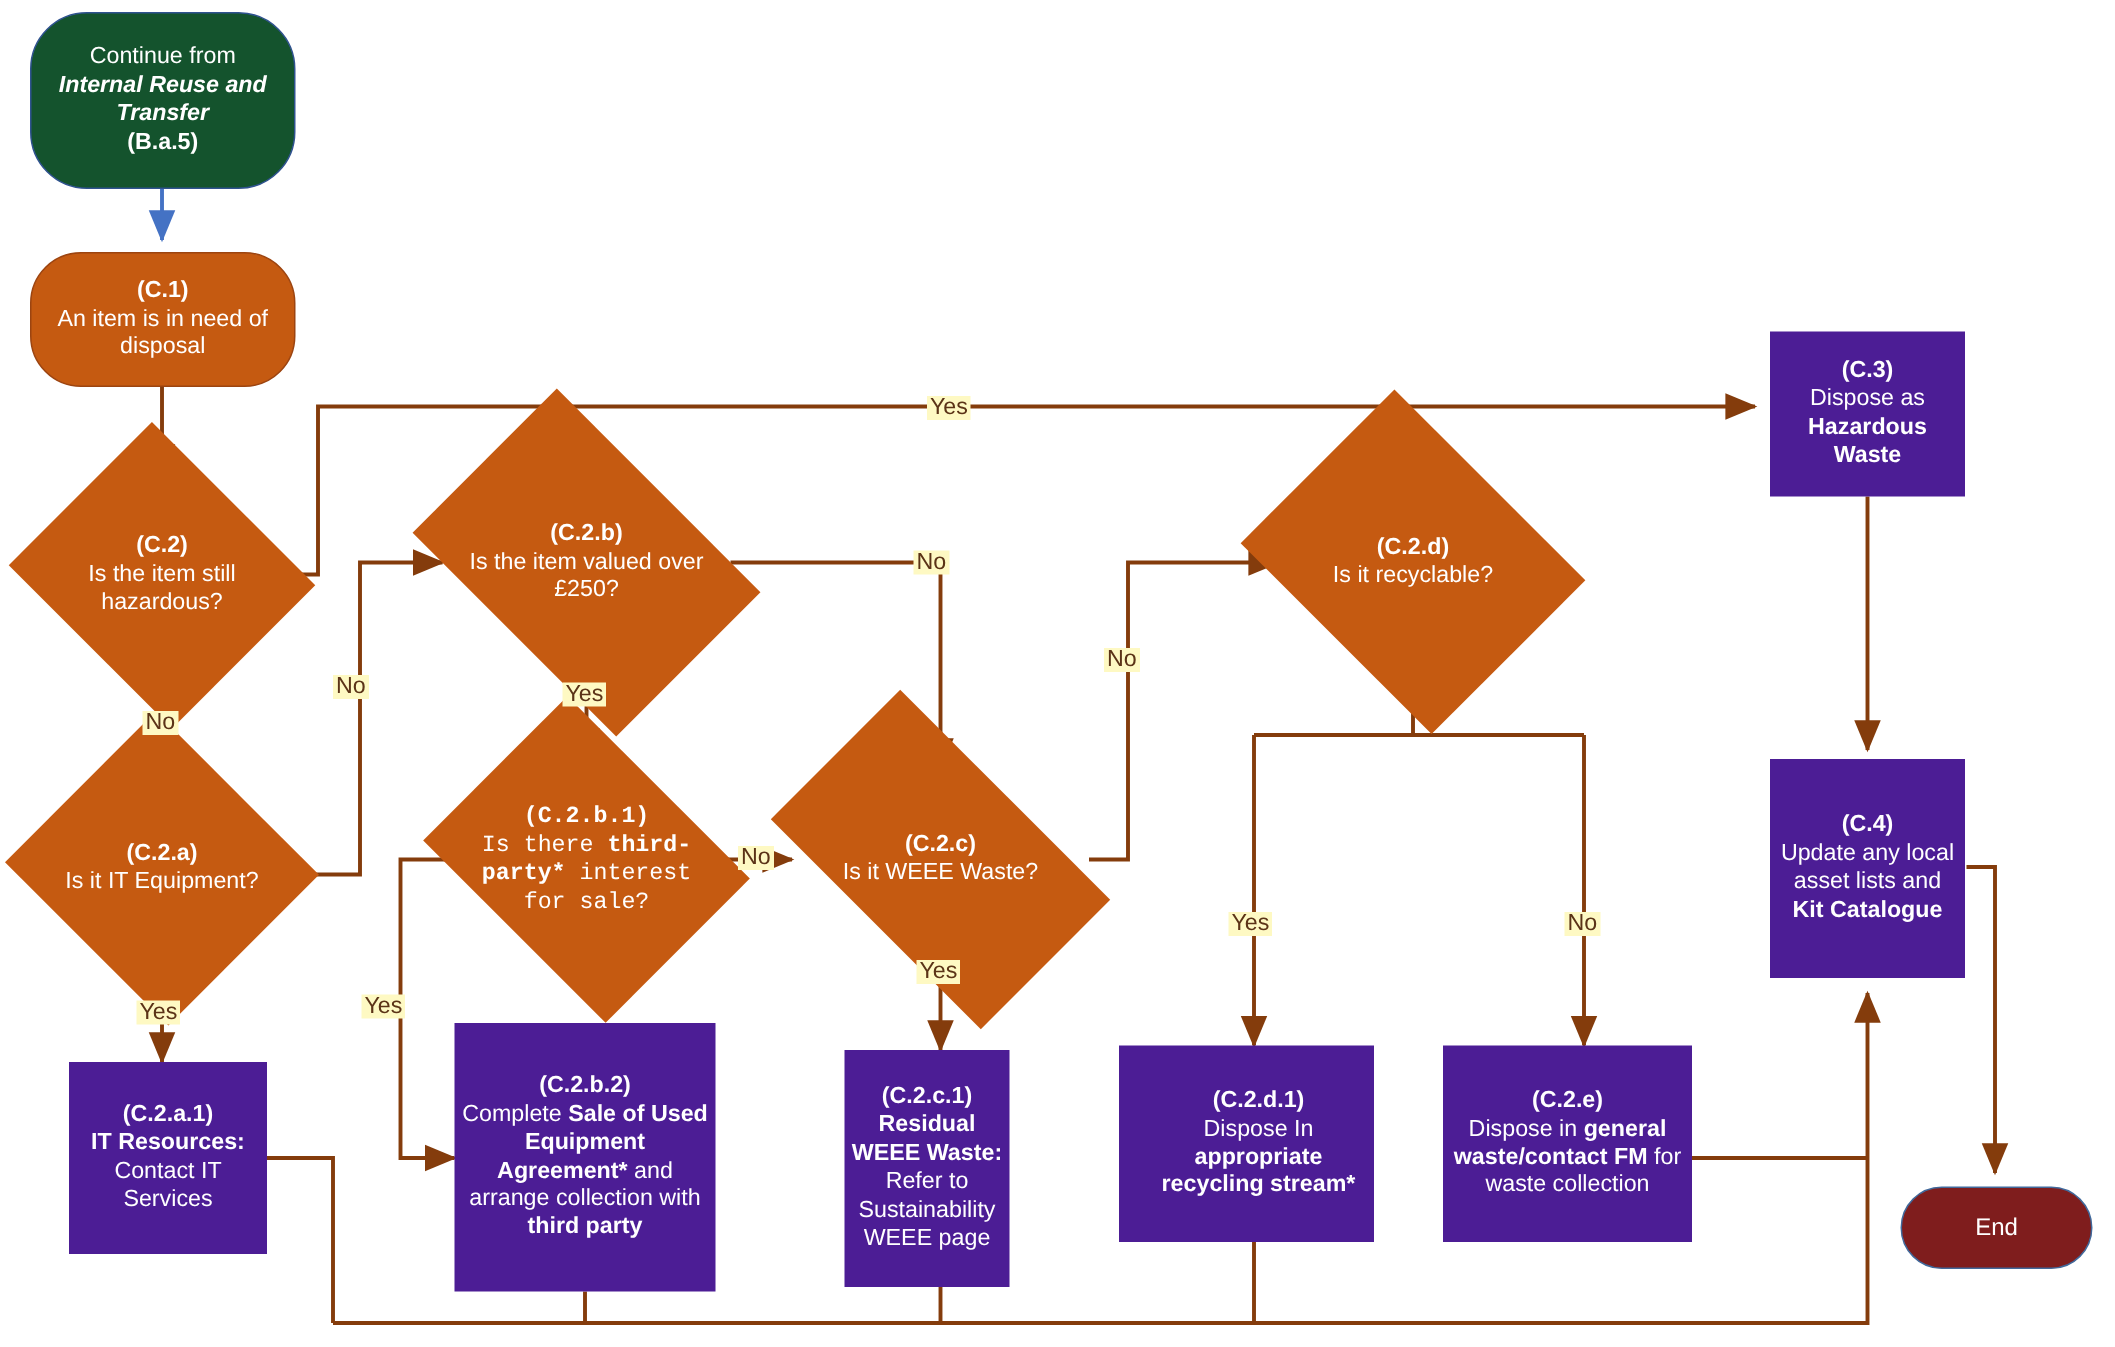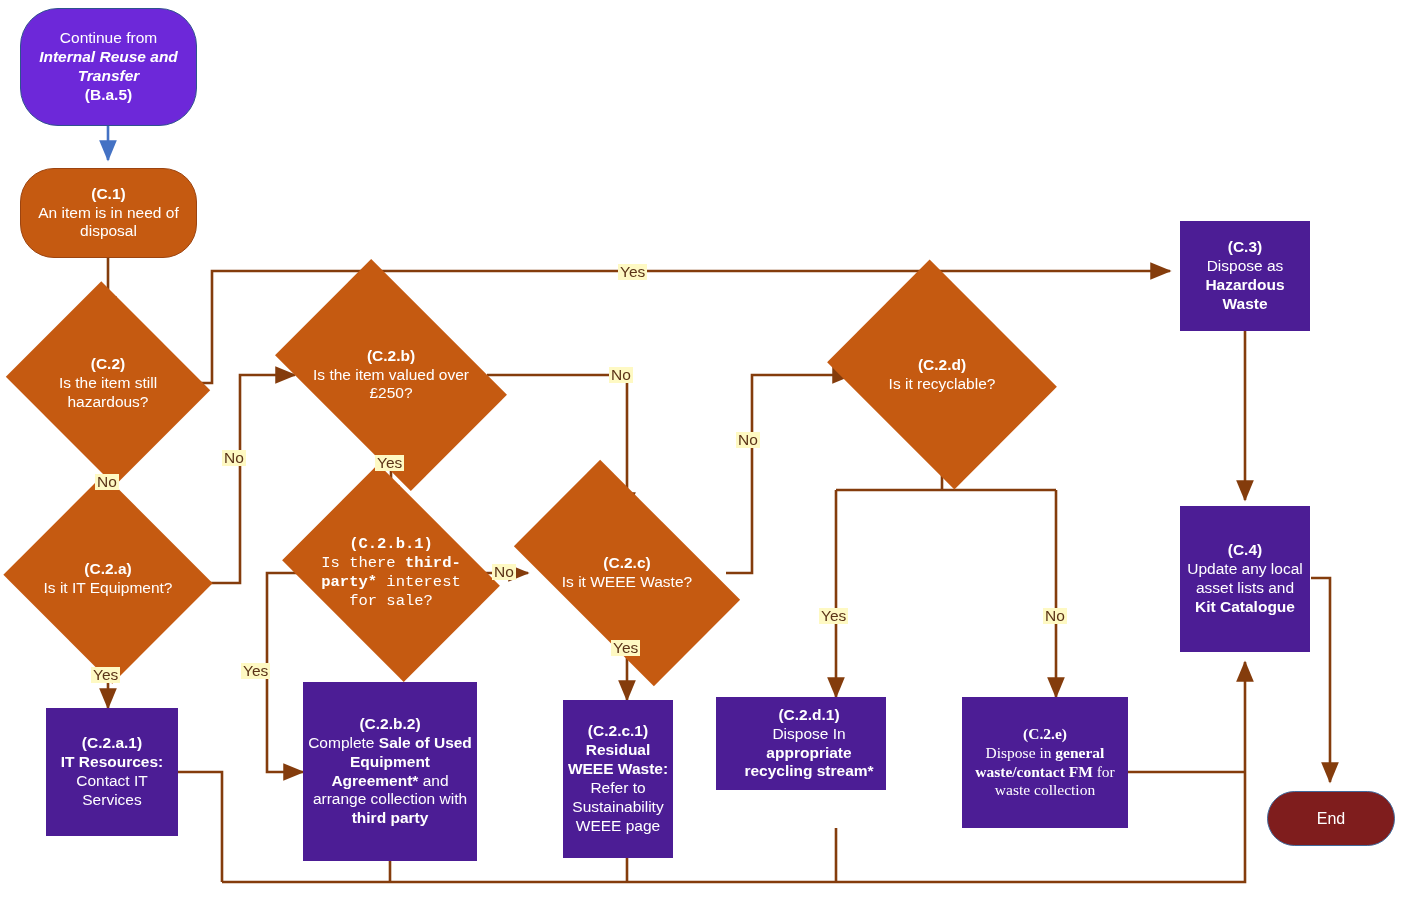--- a/index.html
+++ b/index.html
@@ -31,21 +31,21 @@
     text-align: center;
     color: #ffffff;
     line-height: 1.22;
   }
   .node .inner { width: 100%; padding: 0 4px; }
   .proc {
     background: #4c1d95;
     font-size: 15.5px;
   }
   .term-blue {
-    background: #6d28d9;
+    background: #14532d;
     border: 1.6px solid #2F528F;
     border-radius: 38px;
     font-size: 15.5px;
   }
   .term-orange {
     background: #C55A11;
     border: 1.6px solid #9C4410;
     border-radius: 34px;
     font-size: 15.5px;
   }
@@ -233,28 +233,28 @@
   </div>
 
   <div class="dia-wrap" style="left:852px; top:302px; width:180px; height:145px;">
     <div class="dia-shape"></div>
     <div class="dia-text" style="width:90%">
       <b>(C.2.d)</b><br>
       <span>Is it recyclable?</span>
     </div>
   </div>
 
-  <div class="node proc" style="left:716px; top:697px; width:170px; height:93px;padding-left:16px;">
+  <div class="node proc" style="left:746px; top:697px; width:170px; height:131px;padding-left:16px;">
     <div class="inner">
       <b>(C.2.d.1)</b><br>
       <span>Dispose In </span><b>appropriate recycling stream*</b>
     </div>
   </div>
 
-  <div class="node proc" style="left:962px; top:697px; width:166px; height:131px;font-family:Liberation Serif, serif;">
+  <div class="node proc" style="left:962px; top:697px; width:166px; height:131px;">
     <div class="inner">
       <b>(C.2.e)</b><br>
       <span>Dispose in </span><b>general waste/contact FM</b><span> for waste collection</span>
     </div>
   </div>
 
   <div class="node proc" style="left:1180px; top:221px; width:130px; height:110px;">
     <div class="inner">
       <b>(C.3)</b><br>
       <span>Dispose as </span><b>Hazardous Waste</b>

